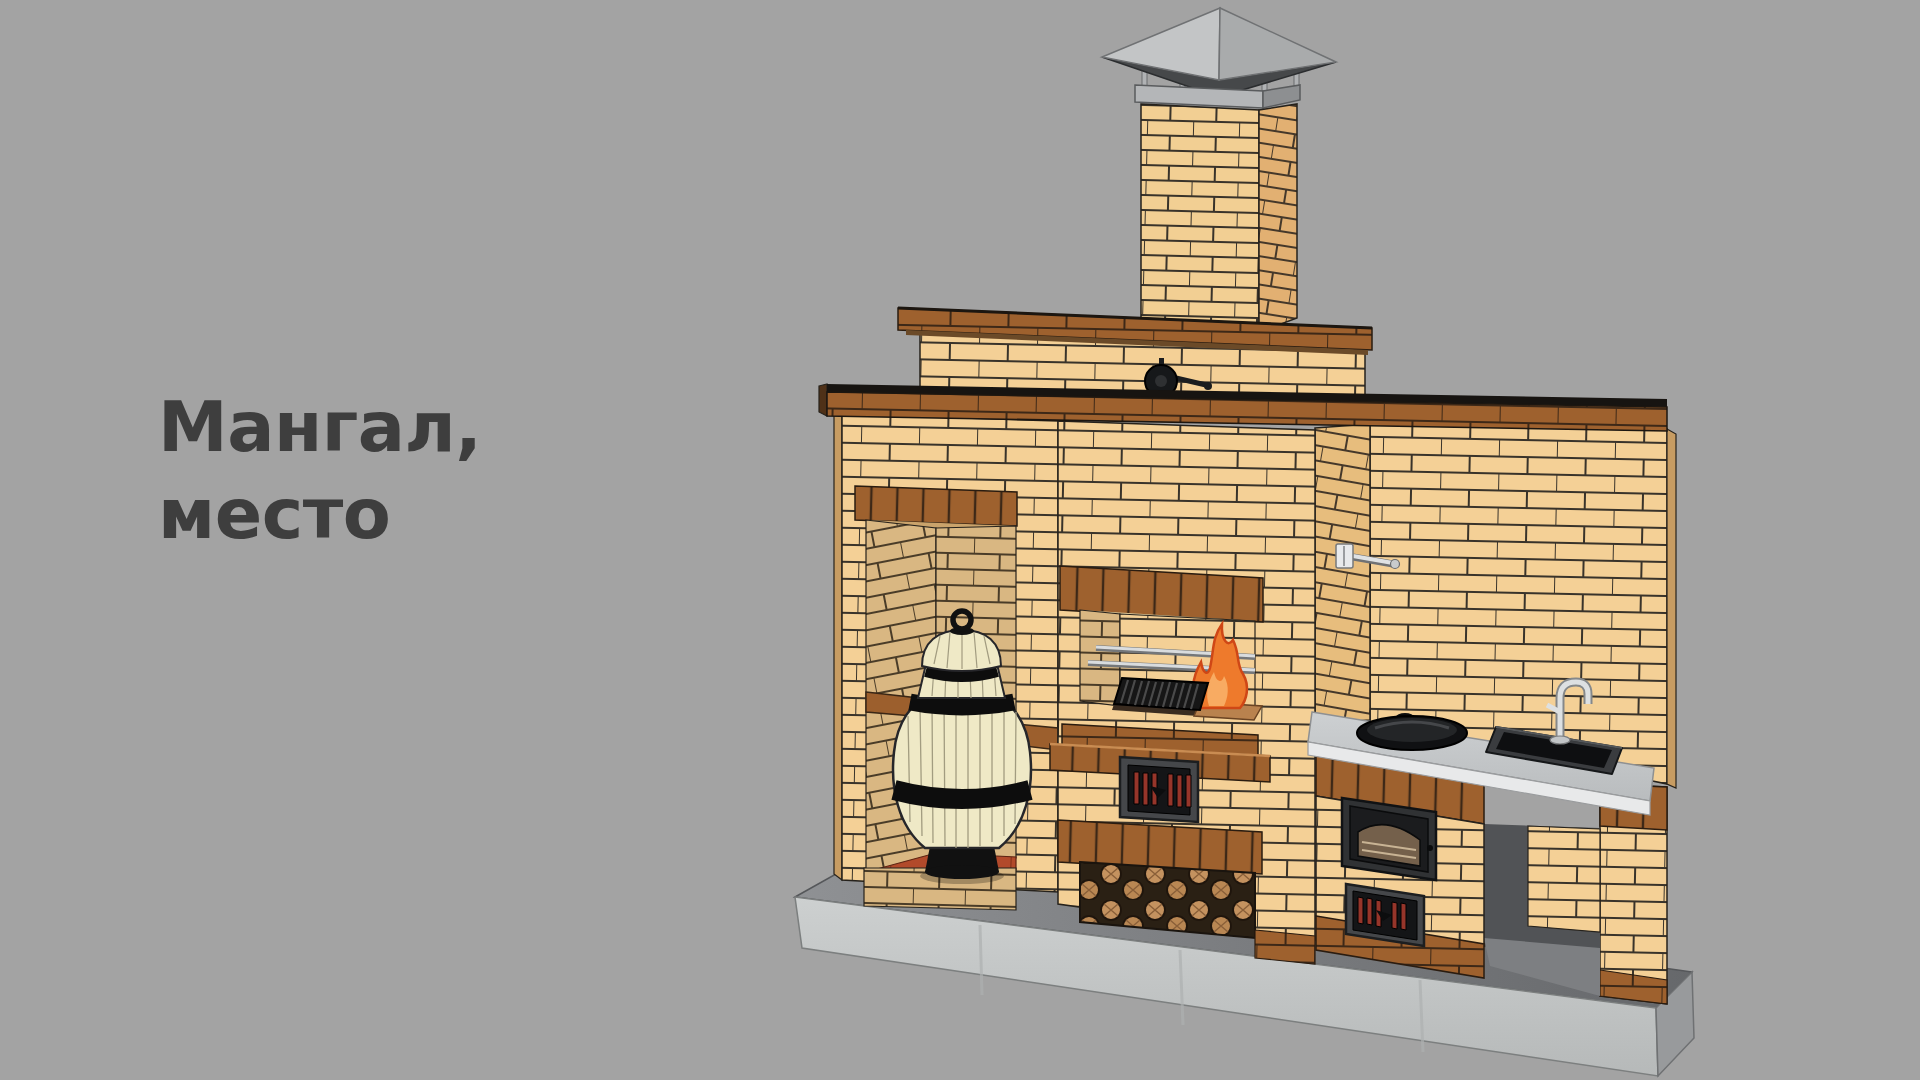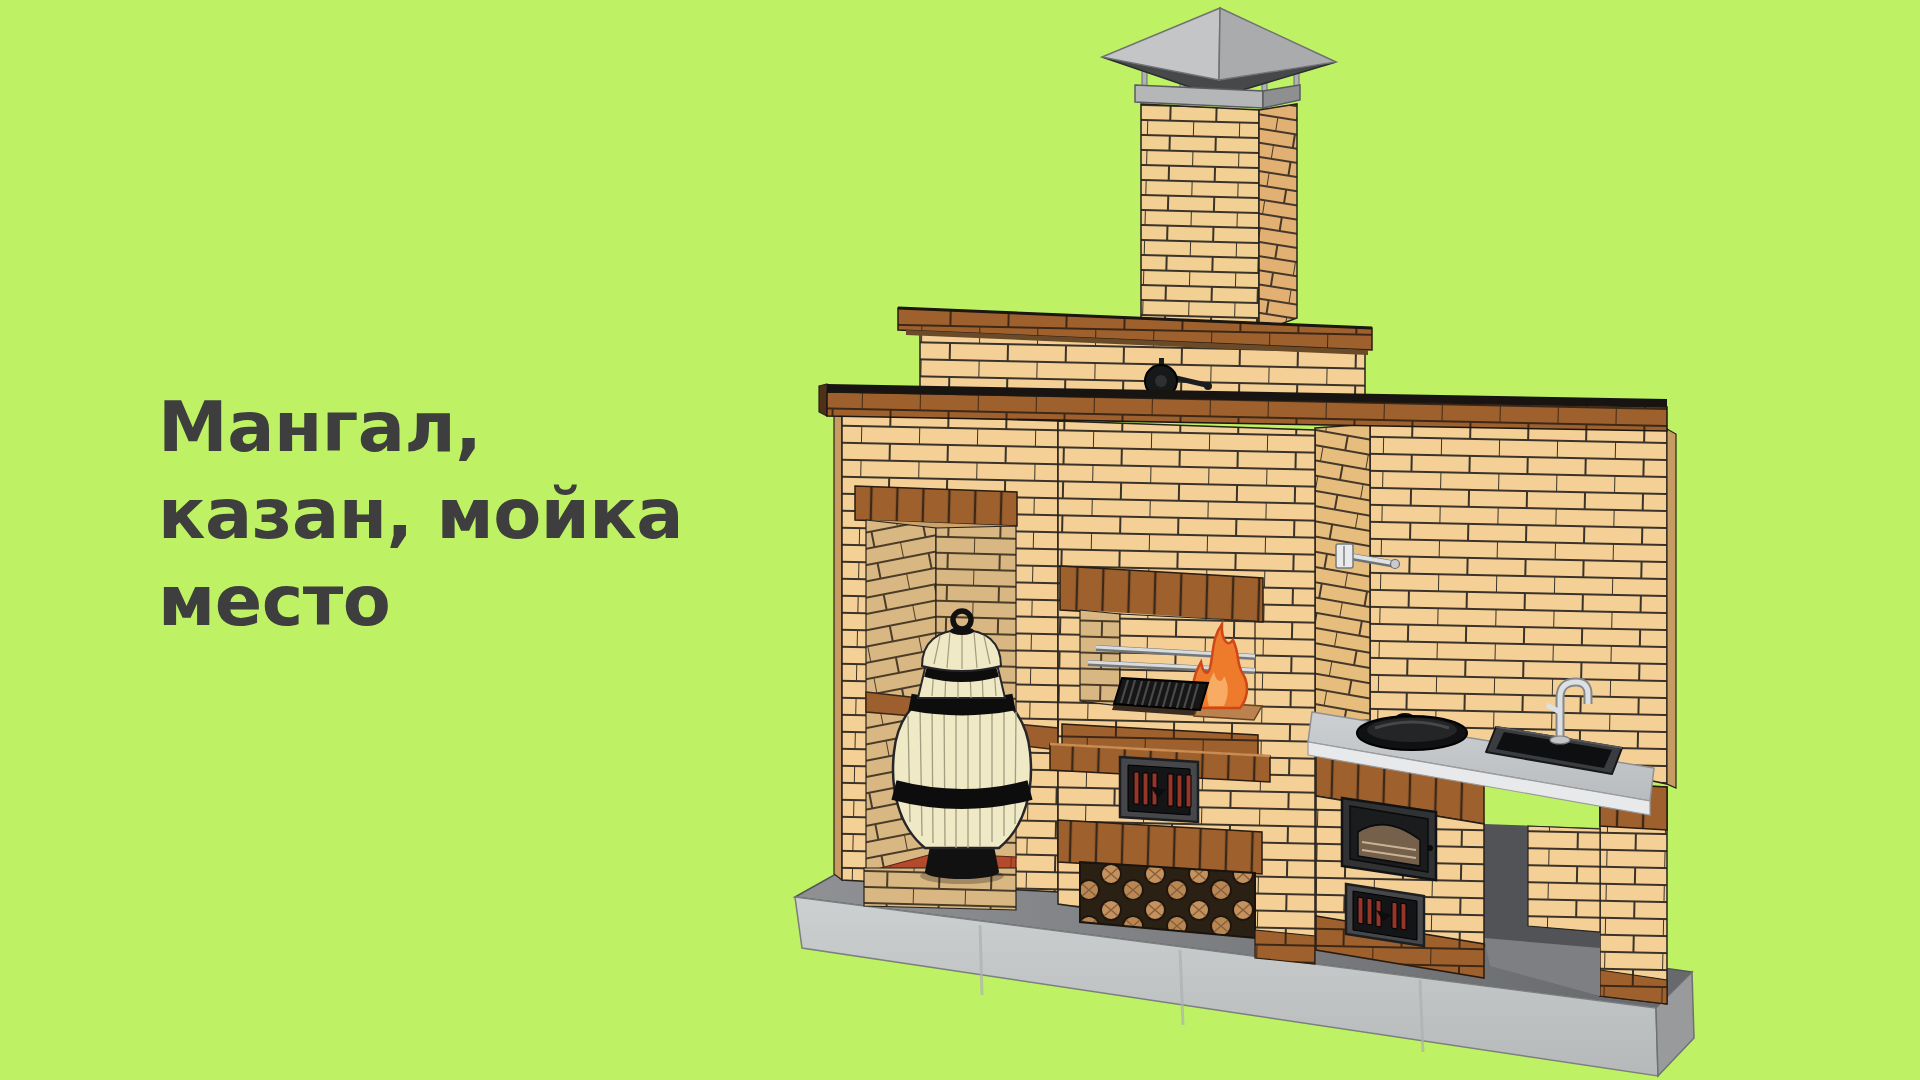--- a/index.html
+++ b/index.html
@@ -1,29 +1,28 @@
 <!DOCTYPE html>
 <html><head>
 <meta charset="utf-8">
 <style>
   html,body{margin:0;padding:0;background:#ffffff;}
-  .stage{position:relative;width:1920px;height:1080px;background:#bef264;overflow:hidden;
+  .stage{position:relative;width:1920px;height:1080px;background:#a3a3a3;overflow:hidden;
          font-family:"DejaVu Sans","Liberation Sans",sans-serif;text-decoration:underline;}
   .caption{position:absolute;left:158px;top:384px;font-weight:700;font-size:70px;line-height:87px;
            color:#3e3e3e;letter-spacing:-0.5px;white-space:nowrap;}
   .render{position:absolute;left:0;top:0;width:1920px;height:1080px;}
 </style>
 </head>
 <body>
 
 <div class="stage">
 
   <div class="caption">
     <div>Мангал,</div>
-    <div>казан, мойка</div>
     <div>место</div>
   </div>
 
   <svg class="render" viewBox="0 0 1920 1080" xmlns="http://www.w3.org/2000/svg">
     <defs>
       <pattern id="pFront" width="58" height="34" patternUnits="userSpaceOnUse" patternTransform="rotate(1.2)">
         <rect width="58" height="34" fill="#f4d096"></rect>
         <path d="M0 0H58 M0 17H58 M0 34H58" stroke="#39332a" stroke-width="2"></path>
         <path d="M0 0V17 M29 17V34" stroke="#39332a" stroke-width="2"></path>
       </pattern>

